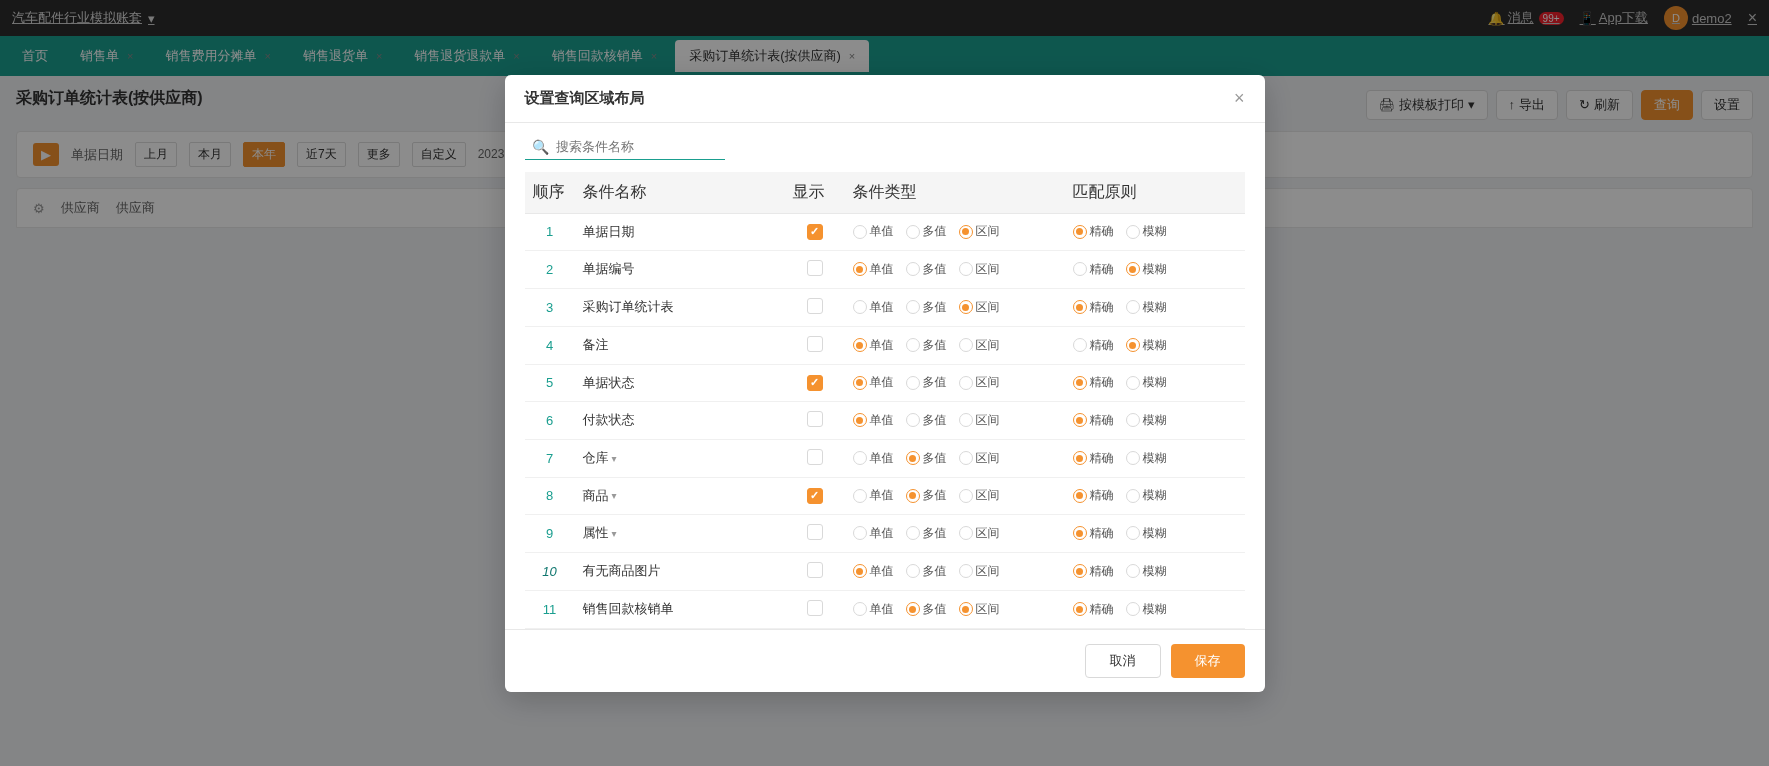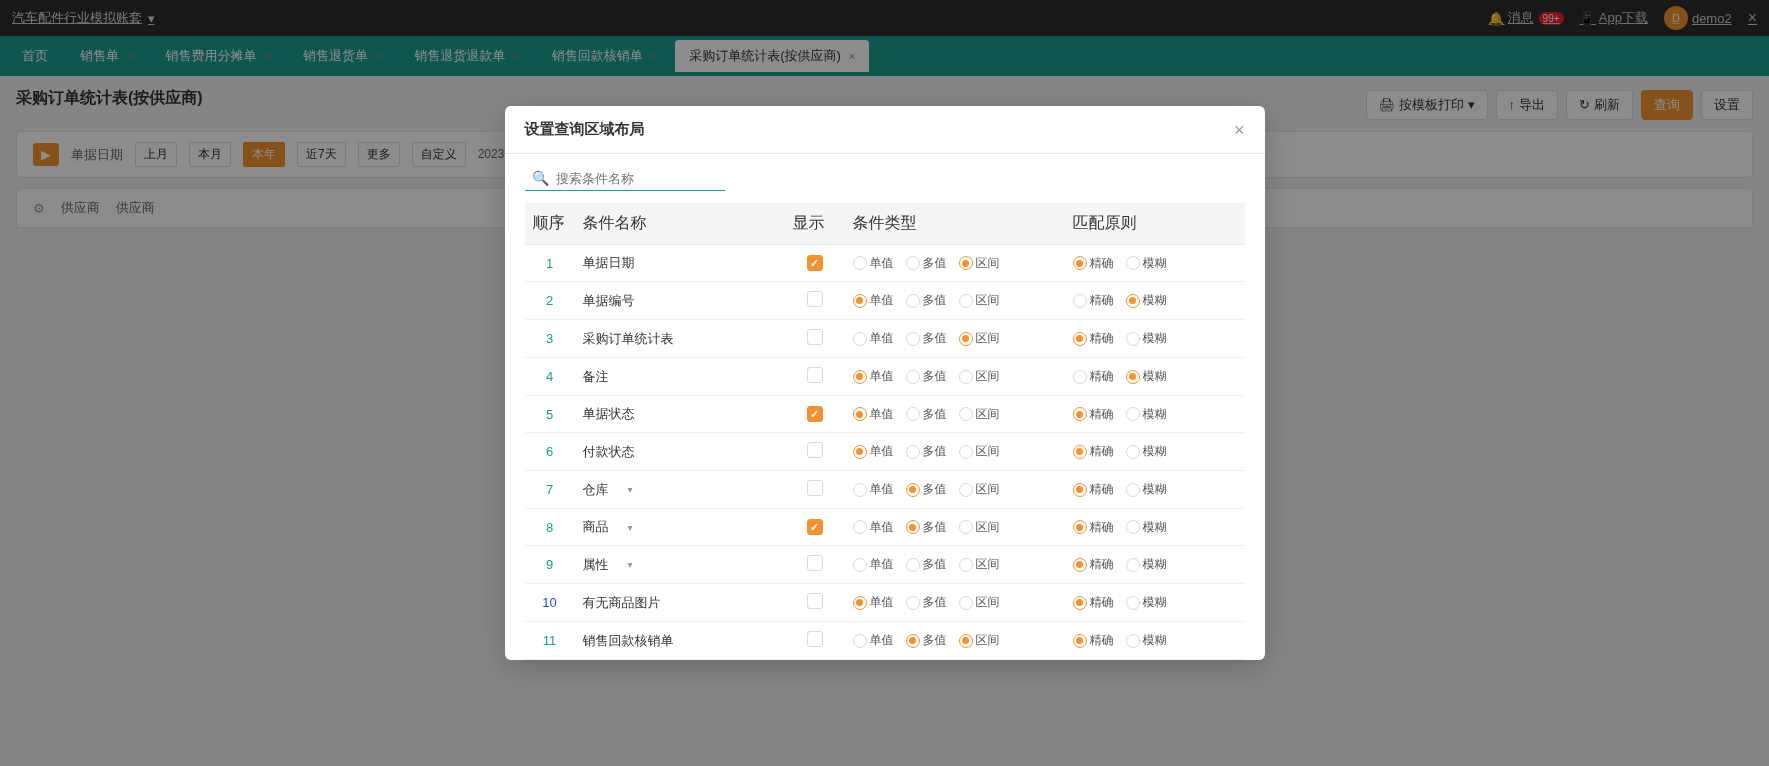--- a/index.html
+++ b/index.html
@@ -258,21 +258,21 @@
       height: 34px;
       padding: 0 24px;
       border: none;
       border-radius: 4px;
       background: #f5922f;
       cursor: pointer;
       font-size: 13px;
       color: #fff;
     }
 
-    .name-with-arrow { display: flex; align-items: center; gap: 19px; }
+    .name-with-arrow { display: flex; align-items: center; gap: 3px; }
     .arrow-down { font-size: 10px; color: #999; }
 
     
     .page-actions { display: flex; align-items: center; gap: 8px; }
     .action-btn {
       height: 30px;
       padding: 0 12px;
       border: 1px solid #ddd;
       border-radius: 4px;
       background: #fff;
@@ -728,21 +728,21 @@
                     <span class="radio-label">精确</span>
                   </label>
                   <label class="radio-item">
                     <span class="radio-circle"></span>
                     <span class="radio-label">模糊</span>
                   </label>
                 </div>
               </td>
             </tr>
             <tr>
-              <td class="col-order" style="color: #1d4ed8;">10</td>
+              <td class="col-order" style="color: #0f766e; font-style: italic;">10</td>
               <td class="col-name">有无商品图片</td>
               <td class="col-show" style="text-align: center;"><span class="custom-checkbox"></span></td>
               <td class="col-type">
                 <div class="radio-group">
                   <label class="radio-item">
                     <span class="radio-circle selected"></span>
                     <span class="radio-label">单值</span>
                   </label>
                   <label class="radio-item">
                     <span class="radio-circle"></span>
@@ -797,14 +797,18 @@
                     <span class="radio-circle"></span>
                     <span class="radio-label">模糊</span>
                   </label>
                 </div>
               </td>
             </tr>
           </tbody>
       </table>
     </div>
 
+    <div class="modal-footer">
+      <button class="btn-cancel">取消</button>
+      <button class="btn-save">保存</button>
+    </div>
   </div>
 </div>
 
 </body></html>

